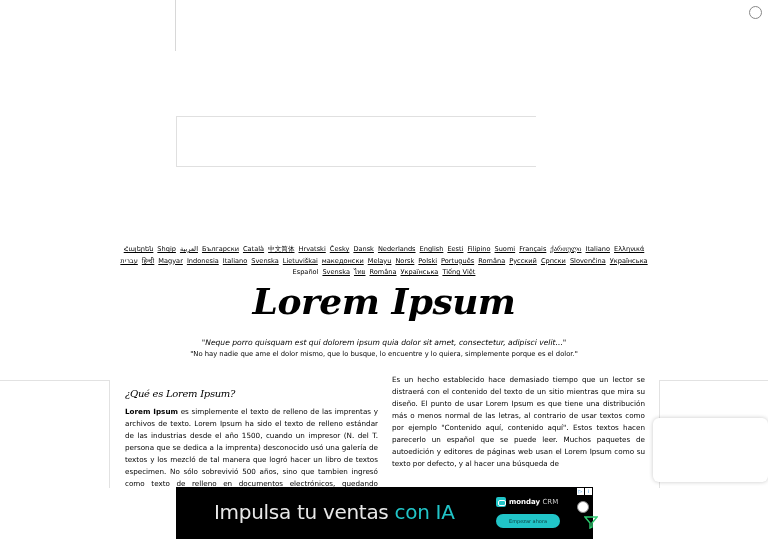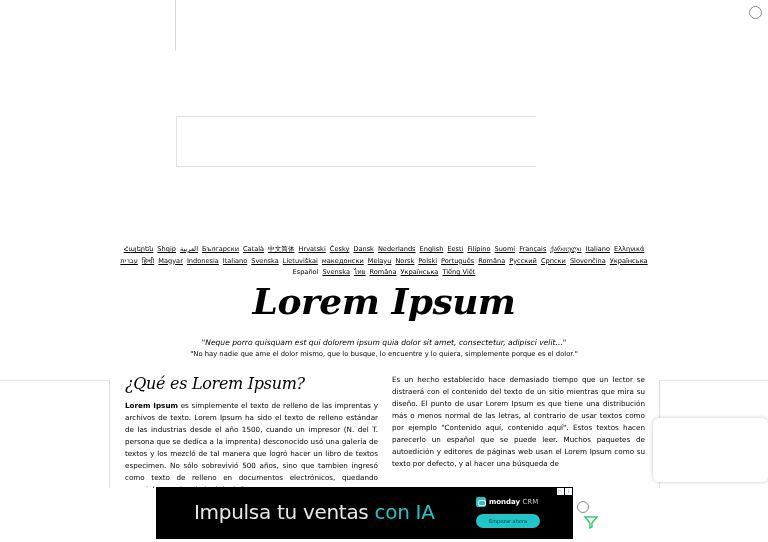--- a/index.html
+++ b/index.html
@@ -18,25 +18,25 @@
   .quote1 { position: absolute; left: 0; width: 768px; top: 338px; text-align: center; font-size: 7.6px; font-style: italic; }
   .quote2 { position: absolute; left: 0; width: 768px; top: 350px; text-align: center; font-size: 6.8px; }
 
   .side-box-left { position: absolute; left: 0; top: 380px; width: 110px; height: 108px; border: 1px solid #e2e2e2; border-left: none; border-bottom: none; background: #fff; }
   .side-box-right { position: absolute; left: 659px; top: 380px; width: 120px; height: 108px; border-left: 1px solid #e2e2e2; border-top: 1px solid #e2e2e2; background: #fff; }
   .float-card { position: absolute; left: 653px; top: 418px; width: 115px; height: 64px; background: #fff; border-radius: 6px; box-shadow: 0 0 4px rgba(0,0,0,0.22); }
 
   .col { position: absolute; top: 374px; width: 253px; height: 114px; overflow: hidden; }
   .col-left { left: 125px; }
   .col-right { left: 392px; }
-  .col h2 { font-family: "DejaVu Serif", serif; font-style: italic; font-weight: normal; font-size: 16px; margin-bottom: 7px; letter-spacing: -0.3px; }
+  .col h2 { font-family: "DejaVu Serif", serif; font-style: italic; font-weight: normal; font-size: 10px; margin-bottom: 7px; letter-spacing: -0.3px; margin-top: 14px; }
   .col p { font-size: 7.2px; line-height: 12px; text-align: justify; }
   .col p b { font-weight: bold; }
 
-  .ad-banner { position: absolute; left: 156px; top: 487px; width: 417px; height: 52px; background: #000; }
+  .ad-banner { position: absolute; left: 176px; top: 487px; width: 417px; height: 52px; background: #000; }
   .ad-headline { position: absolute; left: 38px; top: 13px; font-size: 20px; color: #e8e8e8; font-family: "DejaVu Sans", sans-serif; font-weight: normal; letter-spacing: -0.3px; }
   .ad-headline .accent { color: #21c5c8; }
   .ad-brand { position: absolute; left: 320px; top: 10px; display: flex; align-items: center; gap: 3px; justify-content: center; }
   .ad-brand-logo { width: 10px; height: 10px; background: #21c5c8; border-radius: 2px; position: relative; }
   .ad-brand-logo::after { content: ""; position: absolute; left: 2px; top: 3px; width: 6px; height: 4px; border: 1px solid #fff; border-radius: 2px; }
   .ad-brand-name { color: #fff; font-size: 7px; font-weight: bold; }
   .ad-brand-name .crm { font-weight: normal; color: #ccc; }
   .ad-cta { position: absolute; left: 320px; top: 27px; width: 64px; height: 14px; background: #21c5c8; border-radius: 8px; color: #0b3b3c; font-size: 5px; text-align: center; line-height: 14px; }
   .ad-choices { position: absolute; right: 1px; top: 1px; display: flex; gap: 1px; }
   .ad-choices span { display: block; width: 7px; height: 7px; background: #fff; color: #2a8ad6; font-size: 5px; line-height: 7px; text-align: center; }

